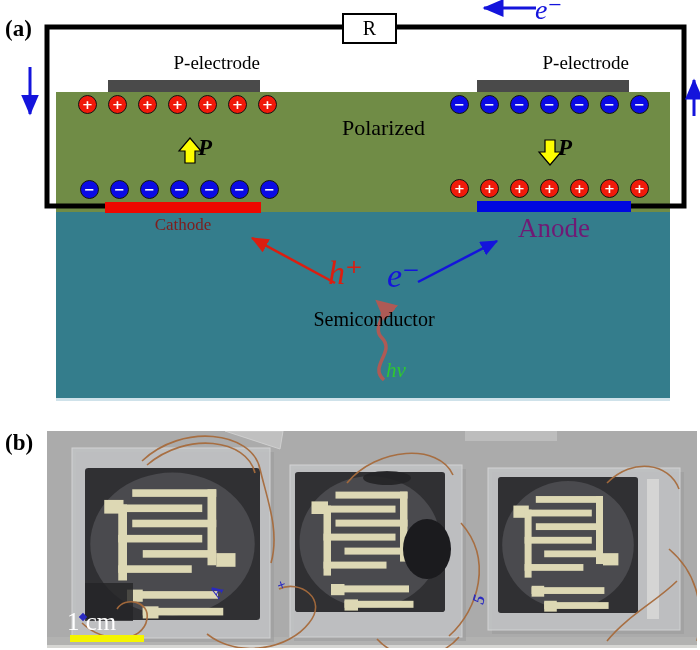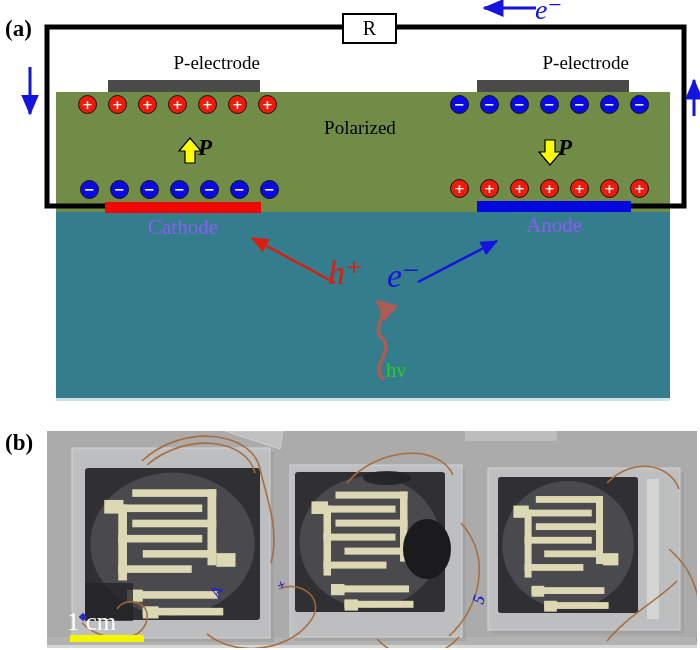--- a/index.html
+++ b/index.html
@@ -18,33 +18,33 @@
   .etop{position:absolute;left:535px;top:-7px;font-style:italic;font-size:28px;color:#1414DC;}
   .pel{position:absolute;top:80px;width:152px;height:12px;background:#4A4A4A;}
   .pel-label{position:absolute;top:52px;width:152px;text-align:right;font-size:19px;color:#000;}
   .crow{position:absolute;display:flex;gap:11px;}
   .chg{width:19px;height:19px;border:1.5px solid #111;border-radius:50%;box-sizing:border-box;
        display:flex;align-items:center;justify-content:center;color:#fff;
        font:bold 13px "DejaVu Sans",sans-serif;line-height:1;}
   .pos{background:#F01A0A;}
   .neg{background:#0A0AE6;}
   .ptxt{position:absolute;font-style:italic;font-weight:bold;font-size:23px;color:#000;}
-  .ferro-label{position:absolute;left:295px;top:115px;width:130px;text-align:center;
-       font-size:19px;line-height:26px;color:#000;}
+  .ferro-label{position:absolute;left:295px;top:115px;width:130px;text-align:right;
+       font-size:22px;line-height:26px;color:#000;}
   .cath-bar{position:absolute;left:105px;top:202px;width:156px;height:11px;background:#EE0800;}
   .an-bar{position:absolute;left:477px;top:201px;width:154px;height:11px;background:#0008E0;}
   .cath-label{position:absolute;left:105px;top:215px;width:156px;text-align:center;
-       font-size:21px;color:#8b5cf6;}
+       font-size:17px;color:#7f1d1d;}
   .an-label{position:absolute;left:477px;top:213px;width:154px;text-align:center;
-       font-size:21px;color:#8b5cf6;}
+       font-size:27px;color:#701a75;}
   .hole{position:absolute;left:328px;top:252px;font-style:italic;font-size:34px;color:#DC1E10;}
   .elec{position:absolute;left:387px;top:255px;font-style:italic;font-size:34px;color:#1414DC;}
   .semi-label{position:absolute;left:298px;top:308px;width:152px;text-align:center;
        font-size:20px;color:#000;}
-  .photon-label{position:absolute;left:386px;top:358px;font-size:21px;color:#2FC82F;}
+  .photon-label{position:absolute;left:386px;top:358px;font-style:italic;font-size:21px;color:#2FC82F;}
   
   .panel-b{position:absolute;left:0;top:410px;width:700px;height:240px;}
   .photo{position:absolute;left:47px;top:21px;width:650px;height:217px;}
 </style>
 </head>
 <body>
 
 <div class="fig">
 
   <section class="panel-a">
@@ -130,20 +130,21 @@
       <span>Polarized</span><br>
     </div>
 
     <div class="cath-bar"></div>
     <div class="an-bar"></div>
     <div class="cath-label">Cathode</div>
     <div class="an-label">Anode</div>
 
     <div class="hole">h⁺</div>
     <div class="elec">e⁻</div>
+    <div class="semi-label">Semiconductor</div>
     <div class="photon-label">hν</div>
   </section>
 
   <section class="panel-b">
     <div class="panel-label" style="left:5px;top:20px;">(b)</div>
 
     <svg class="photo" viewBox="0 0 650 217">
       <defs>
         <g id="device">
           <rect x="0" y="0" width="100" height="100" rx="2" fill="#303033"></rect>

